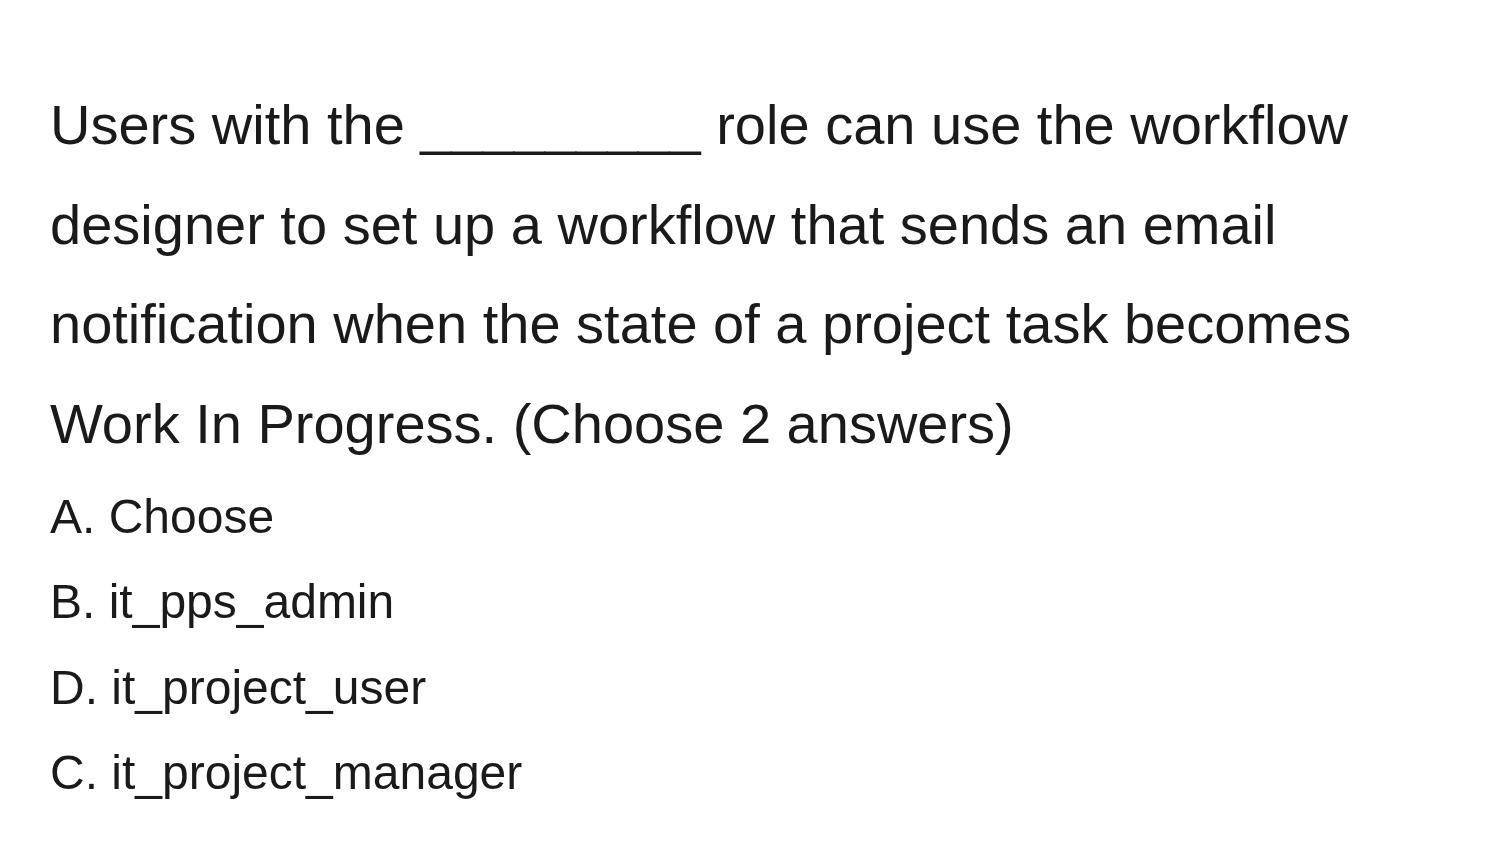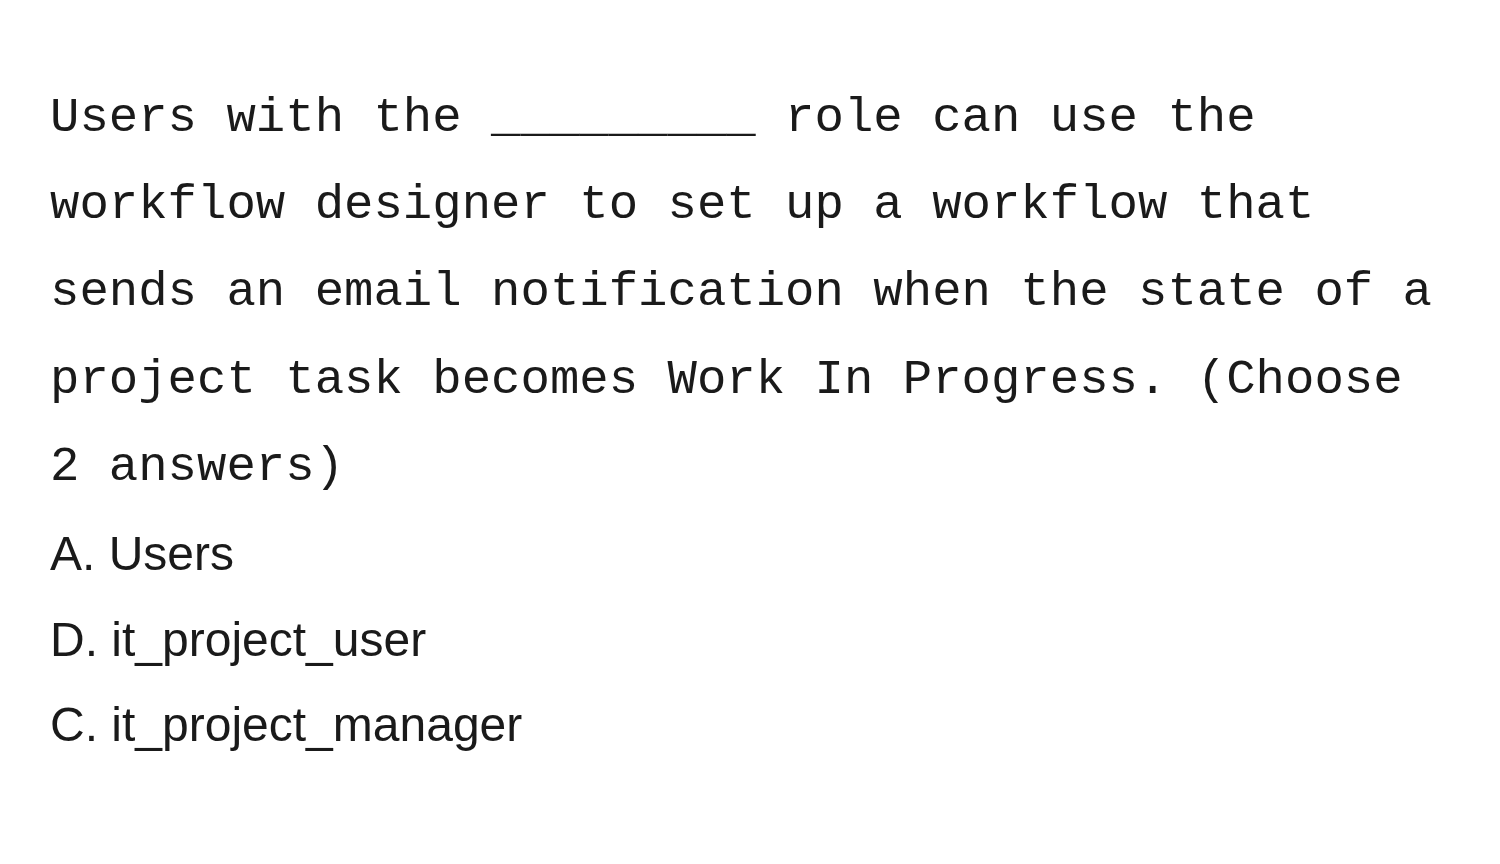--- a/index.html
+++ b/index.html
@@ -9,44 +9,47 @@
     }
     body {
       width: 1500px;
       height: 864px;
       background: #ffffff;
       font-family: -apple-system, BlinkMacSystemFont, 'Segoe UI', Helvetica, Arial, sans-serif;
       color: #1a1a1a;
       padding: 75px 50px 0 50px;
     }
     .question-text {
-      font-size: 49px;
+      font-size: 56px;
       line-height: 1.78;
       font-weight: 400;
       margin-bottom: 0;
-      font-family: Liberation Mono, monospace;
     }
     .options {
       font-size: 48px;
       line-height: 1.78;
       font-weight: 400;
     }
     .option {
       display: block;
     }
   </style>
 </head>
 <body>
 
 <div class="question-text">Users with the _________ role can use the workflow designer to set up a workflow that sends an email notification when the state of a project task becomes Work In Progress. (Choose 2 answers)</div>
 
 <div class="options">
   <div class="option">
     <span>A.</span>
-    <span>Users</span>
+    <span>Choose</span>
+  </div>
+  <div class="option">
+    <span>B.</span>
+    <span>it_pps_admin</span>
   </div>
   <div class="option">
     <span>D.</span>
     <span>it_project_user</span>
   </div>
   <div class="option">
     <span>C.</span>
     <span>it_project_manager</span>
   </div>
 </div>

